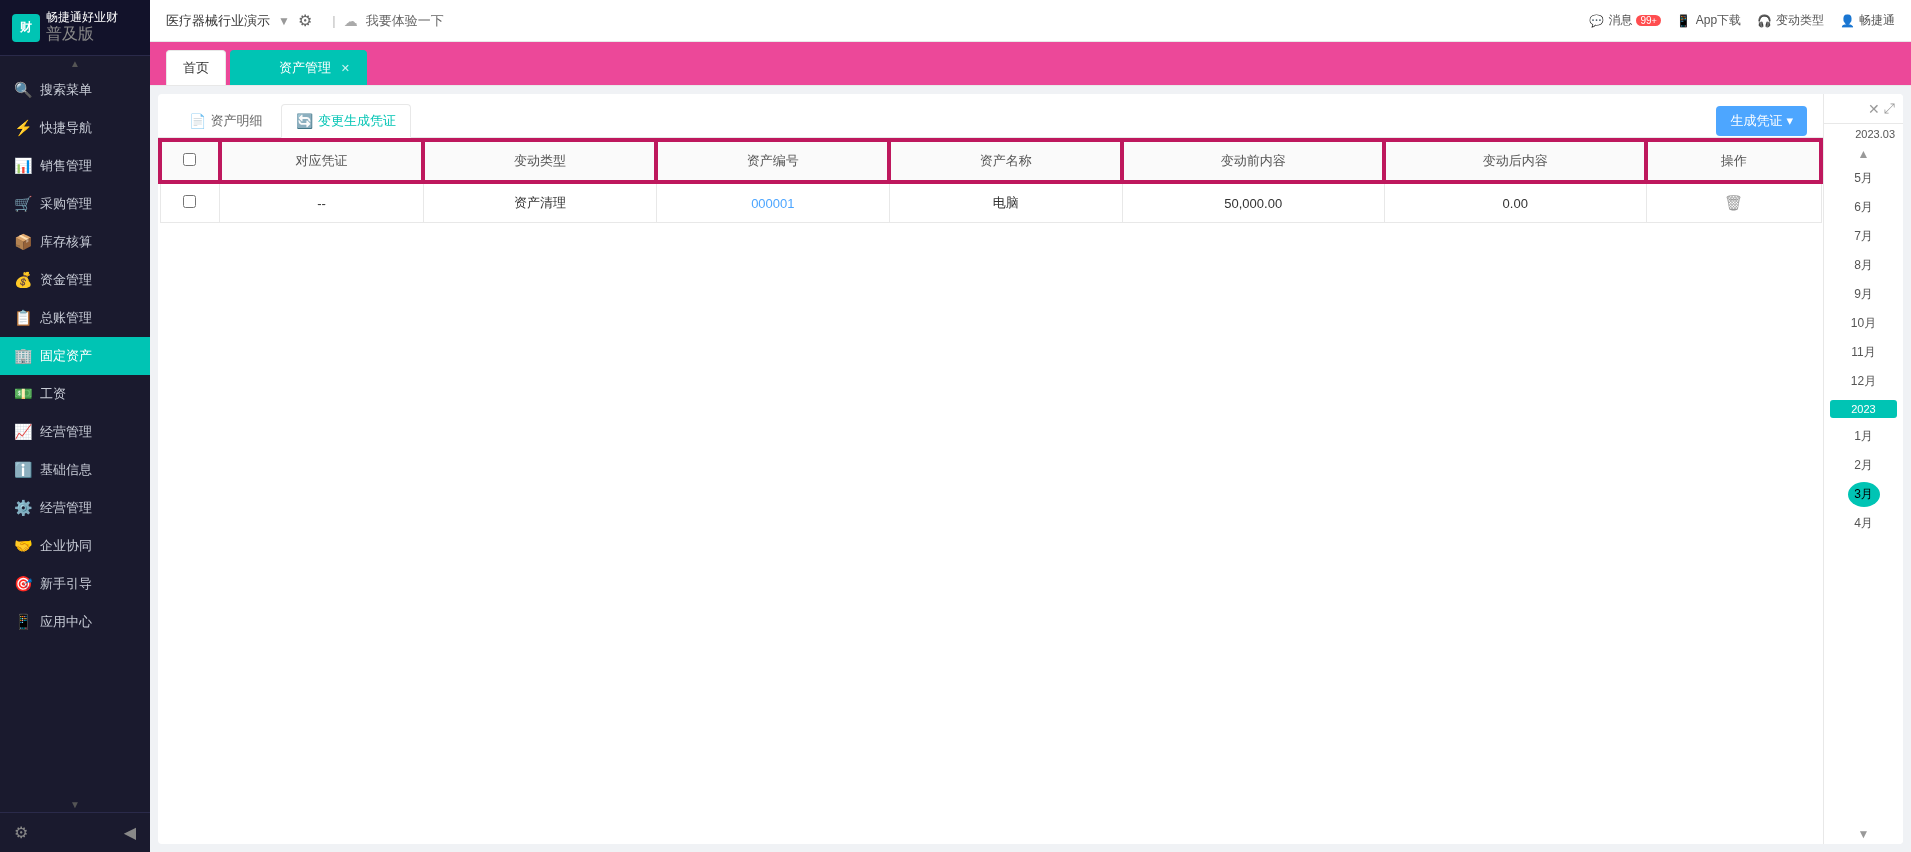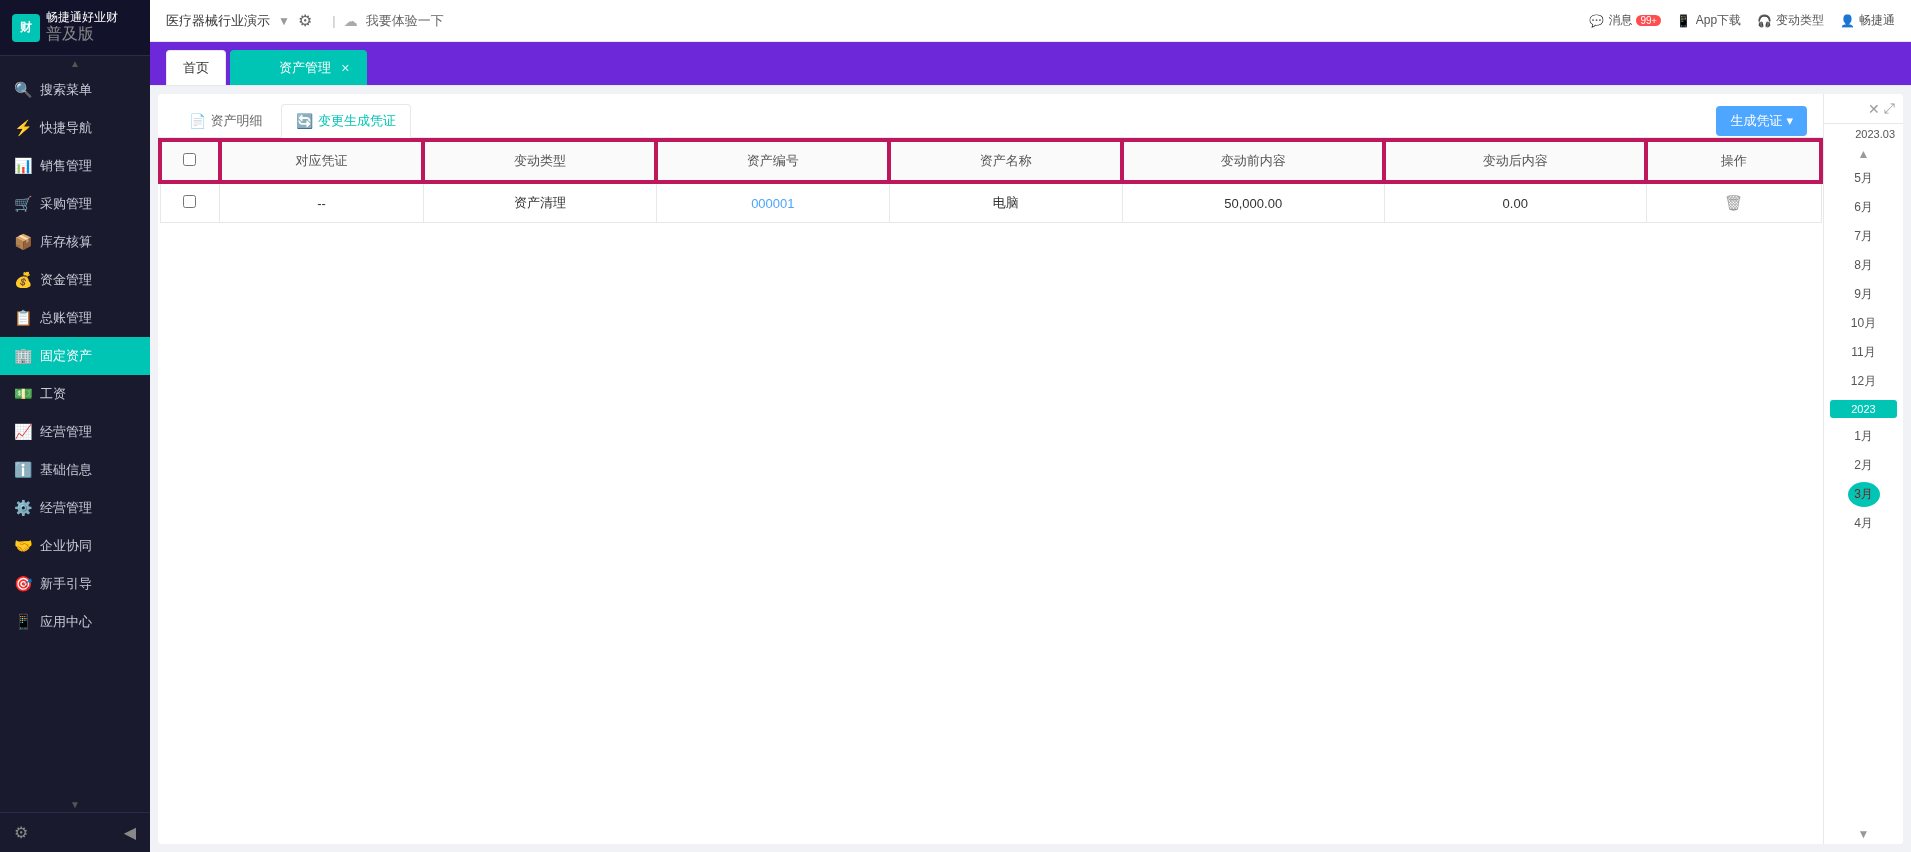--- a/index.html
+++ b/index.html
@@ -80,21 +80,21 @@
     .topbar-action { display: flex; align-items: center; gap: 4px; color: #555; cursor: pointer; font-size: 12px; }
     .badge {
       background: #ff4d4f; color: #fff; border-radius: 10px;
       padding: 0 4px; font-size: 10px; min-width: 16px; text-align: center;
     }
     .badge-plus { font-size: 9px; }
 
     
     .tabbar {
       height: 44px;
-      background: #6d28d9;
+      background: #ec4899;
       display: flex;
       align-items: flex-end;
       padding: 0 16px;
       gap: 4px;
       border-bottom: 1px solid #e8e8e8;
     }
     .tab {
       padding: 8px 16px;
       border-radius: 4px 4px 0 0;
       cursor: pointer;
@@ -247,21 +247,21 @@
     .month-list { flex: 1; overflow-y: auto; }
     .month-item {
       padding: 6px 12px;
       text-align: center;
       cursor: pointer;
       font-size: 12px;
       color: #555;
     }
     .month-item.active-month {
       background: #00c4b4;
-      color: #7f1d1d;
+      color: #000000;
       border-radius: 50%;
       width: 32px;
       margin: 2px auto;
       padding: 4px 0;
     }
     .nav-arrow {
       width: 20px; height: 20px;
       display: flex; align-items: center; justify-content: center;
       cursor: pointer; color: #999; font-size: 12px;
     }

